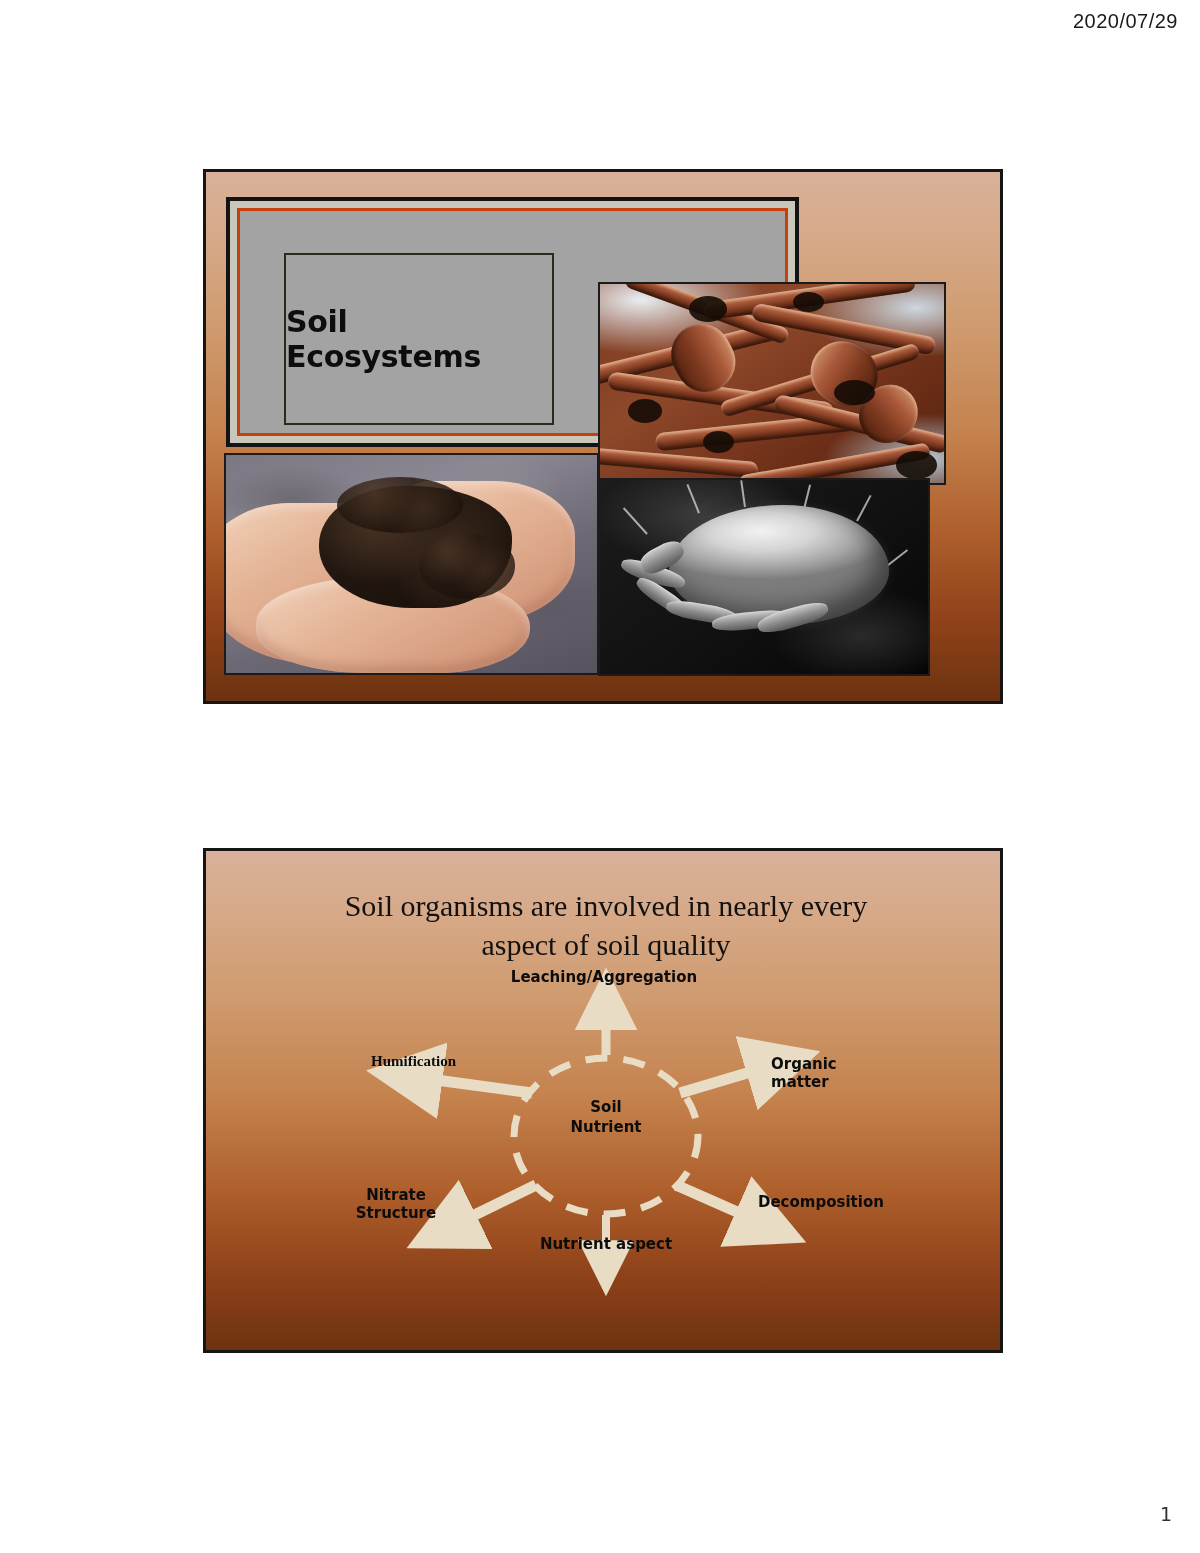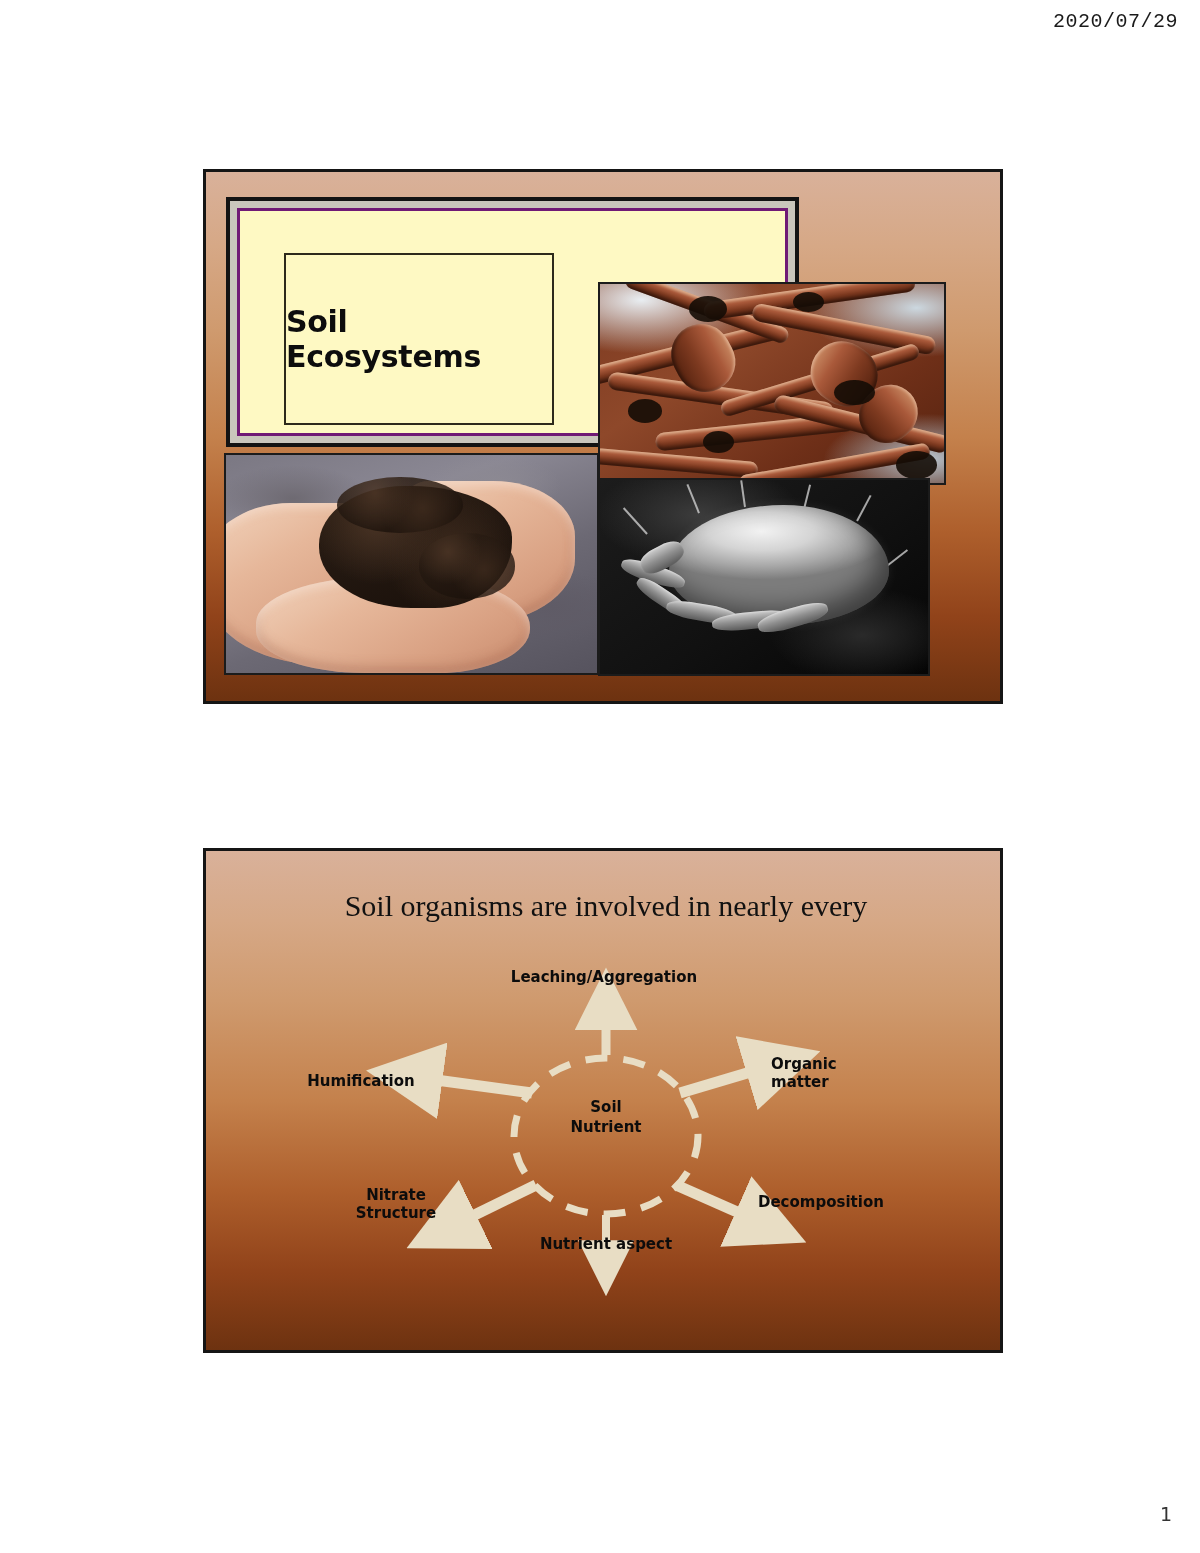--- a/index.html
+++ b/index.html
@@ -8,21 +8,21 @@
     background: #ffffff;
     font-family: "Liberation Sans", sans-serif;
     overflow: hidden;
   }
   .page { position: relative; width: 1200px; height: 1553px; background: #fff; }
 
   
   .print-date {
     position: absolute; top: 10px; right: 22px;
     font-size: 20px; color: #1a1a1a; letter-spacing: .5px;
-    font-family: Liberation Mono, monospace;
+    font-family: Liberation Sans, sans-serif;
   }
   .page-number {
     position: absolute; bottom: 28px; right: 28px;
     font-size: 19px; color: #333;
     font-family: "DejaVu Sans", sans-serif;
   }
 
   
   .slide {
     position: absolute;
@@ -37,22 +37,22 @@
 
   
   .title-frame-outer {
     position: absolute; left: 20px; top: 25px; width: 573px; height: 250px;
     border: 4px solid #131313;
     background: #c9c6bc;
     padding: 7px;
   }
   .title-frame-inner {
     width: 100%; height: 100%;
-    border: 3px solid #701a75;
-    background: #fef9c3;
+    border: 3px solid #c2410c;
+    background: #a3a3a3;
     position: relative;
   }
   .title-box {
     position: absolute; left: 44px; top: 42px; width: 270px; height: 172px;
     border: 2px solid #2d2a1c;
     background: transparent;
     display: flex; align-items: center; justify-content: center;
   }
   .title-text {
     font-size: 30px; font-weight: bold; color: #0d0d0d;
@@ -147,21 +147,21 @@
     position: absolute;
     font-family: "DejaVu Sans", sans-serif;
     font-weight: bold; font-size: 15px; color: #0c0c0c;
     line-height: 1.18; white-space: pre-line;
   }
   #label-structure   { left: 268px; top: 8px;   width: 260px; text-align: center; }
   #label-organic     { left: 565px; top: 95px;  width: 150px; text-align: left; }
   #label-decomp      { left: 552px; top: 233px; width: 180px; text-align: left; }
   #label-nutrient    { left: 300px; top: 275px; width: 200px; text-align: center; }
   #label-nitrate     { left: 120px; top: 226px; width: 140px; text-align: center; }
-  #label-humification{ left: 60px;  top: 112px; width: 190px; text-align: center; }
+  #label-humification{ left: 60px;  top: 92px; width: 190px; text-align: right; font-family: Liberation Serif, serif; }
   #label-center {
     left: 310px; top: 136px; width: 180px; text-align: center;
     font-size: 15px; line-height: 1.35;
   }
 </style>
 </head>
 <body>
 
 <div class="page">
 
@@ -234,20 +234,21 @@
         <div class="mite-leg" style="left:48%; top:66%; width:22%; height:10%; transform:rotate(-16deg);"></div>
         <div class="mite-leg" style="left:12%; top:34%; width:14%; height:12%; transform:rotate(-28deg);"></div>
       </div>
     </div>
   </div>
 
   <div class="slide" id="slide-2">
 
     <div class="s2-title">
       <div>Soil organisms are involved in nearly  every</div>
+      <div>aspect of soil quality</div>
     </div>
 
     <div class="diagram">
 
       <svg width="800" height="395" viewBox="0 0 800 395">
         <defs>
           <marker id="ah" markerWidth="7" markerHeight="7" refX="2.6" refY="3.5" orient="auto">
             <path d="M0,0 L7,3.5 L0,7 z" fill="#e8ddc4"></path>
           </marker>
         </defs>

